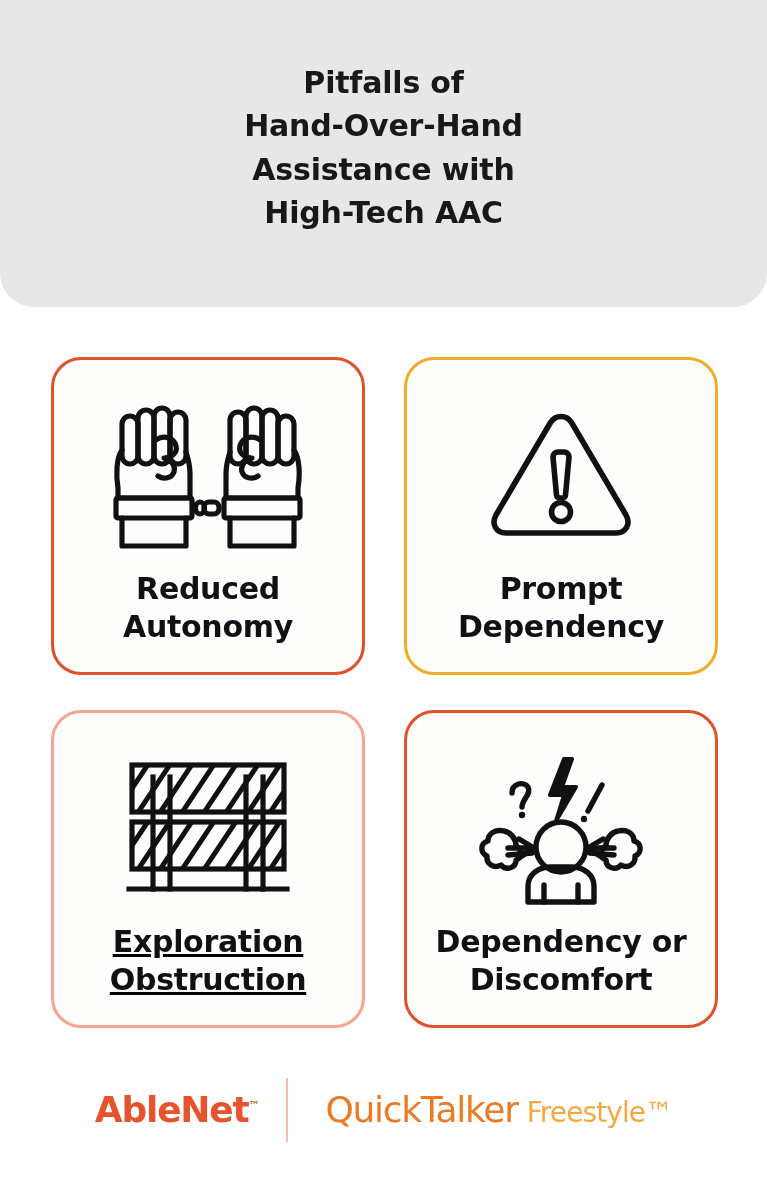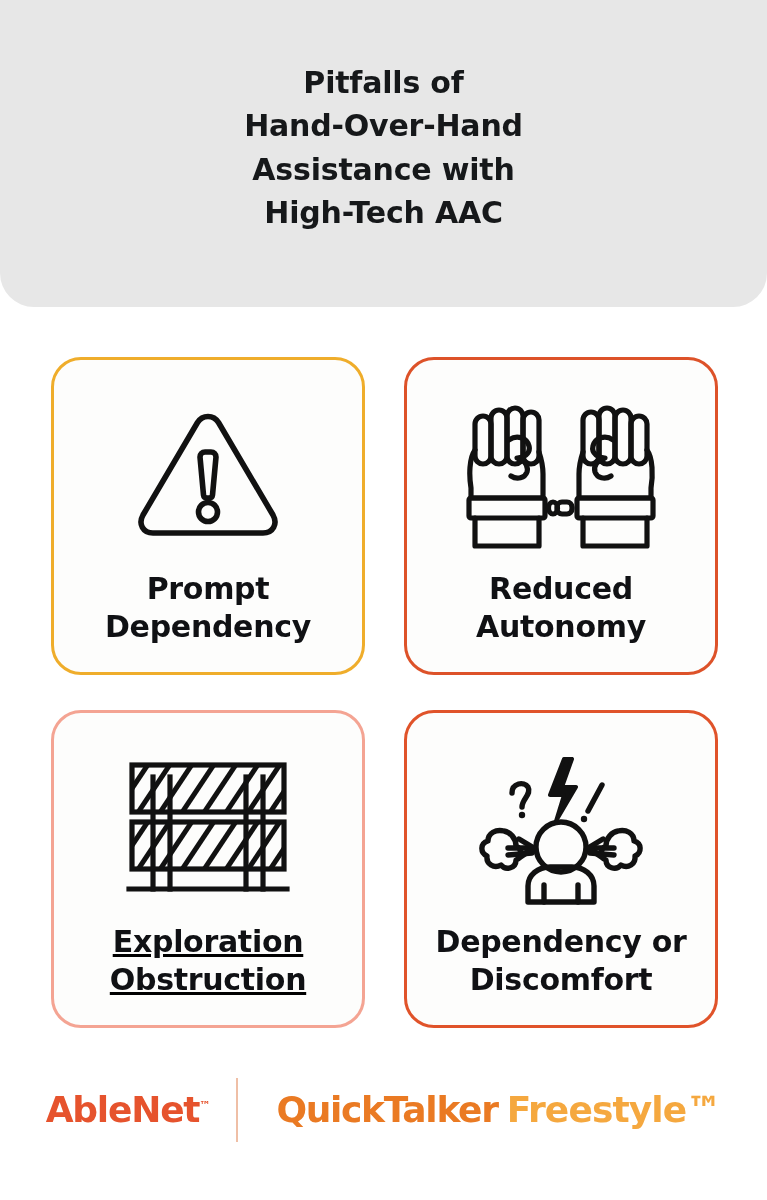--- a/index.html
+++ b/index.html
@@ -134,102 +134,102 @@
   }
 
   .logo-quicktalker-wrap {
     display: flex;
     align-items: baseline;
     line-height: 1;
   }
 
   .logo-quicktalker {
     font-family: "DejaVu Sans", sans-serif;
-    font-weight: bold;
+    font-weight: normal;
     font-size: 36px;
     letter-spacing: -1.3px;
     color: #ea7a23;
     margin-left: 12px;
   }
 
   .logo-freestyle {
     font-family: "DejaVu Sans", sans-serif;
-    font-weight: bold;
-    font-size: 36px;
+    font-weight: normal;
+    font-size: 28px;
     letter-spacing: -0.9px;
     color: #f5a83f;
     margin-left: 9px;
   }
 </style>
 </head>
 <body>
 
 <div class="poster">
 
   <div class="header" style="background: rgb(231, 231, 231);">
     <div class="header-title" style="color: rgb(22, 24, 26);">Pitfalls of
 Hand-Over-Hand
 Assistance with
 High-Tech AAC</div>
   </div>
 
   <div class="grid">
+
+    <div class="card" style="border-color: rgb(221, 82, 41); background: rgb(253, 253, 252);">
+      <div class="card-icon">
+        <svg width="200" height="148" viewBox="0 0 200 148" fill="none" stroke="#111111" stroke-width="5.2" stroke-linecap="round" stroke-linejoin="round">
+
+          <rect x="14" y="14" width="16" height="48" rx="8"></rect>
+          <rect x="30" y="8" width="16" height="54" rx="8"></rect>
+          <rect x="46" y="6" width="16" height="56" rx="8"></rect>
+          <rect x="62" y="10" width="16" height="52" rx="8"></rect>
+
+          <path d="M14 48 C8 56 8 74 10 86 L10 96 L82 96 L82 72
+                   C82 62 80 56 78 50"></path>
+
+          <path d="M48 38 C56 32 66 36 68 44 C70 52 62 56 56 56
+                   C62 58 68 62 66 70 C64 76 56 78 50 74"></path>
+
+          <rect x="8" y="96" width="76" height="20" rx="2"></rect>
+
+          <path d="M14 116 L14 144 L78 144 L78 116"></path>
+
+          <rect x="170" y="14" width="16" height="48" rx="8"></rect>
+          <rect x="154" y="8" width="16" height="54" rx="8"></rect>
+          <rect x="138" y="6" width="16" height="56" rx="8"></rect>
+          <rect x="122" y="10" width="16" height="52" rx="8"></rect>
+          <path d="M186 48 C192 56 192 74 190 86 L190 96 L118 96 L118 72
+                   C118 62 120 56 122 50"></path>
+          <path d="M152 38 C144 32 134 36 132 44 C130 52 138 56 144 56
+                   C138 58 132 62 134 70 C136 76 144 78 150 74"></path>
+          <rect x="116" y="96" width="76" height="20" rx="2"></rect>
+          <path d="M122 116 L122 144 L186 144 L186 116"></path>
+
+          <ellipse cx="92" cy="106" rx="4.5" ry="6"></ellipse>
+          <rect x="96" y="100" width="15" height="12" rx="5"></rect>
+          <ellipse cx="114" cy="106" rx="4.5" ry="6" style="display:none"></ellipse>
+        </svg>
+      </div>
+      <div class="card-label">Reduced
+Autonomy</div>
+    </div>
 
     <div class="card" style="border-color: rgb(239, 173, 43); background: rgb(253, 253, 252);">
       <div class="card-icon">
         <svg width="150" height="130" viewBox="0 0 150 130" fill="none" stroke="#111111" stroke-width="5.6" stroke-linecap="round" stroke-linejoin="round">
           <path d="M64.5 11.5 C69.5 3.5 80.5 3.5 85.5 11.5
                    L140 104 C145 113 140 122 130 122
                    L20 122 C10 122 5 113 10 104 Z"></path>
           <path d="M67 46 C67 43 69 41 72 41 L78 41 C81 41 83 43 83 46
                    L79.5 84 C79.3 86 78 87 75 87 C72 87 70.7 86 70.5 84 Z"></path>
           <circle cx="75" cy="101" r="9.5"></circle>
         </svg>
       </div>
       <div class="card-label">Prompt
 Dependency</div>
-    </div>
-
-    <div class="card" style="border-color: rgb(221, 82, 41); background: rgb(253, 253, 252);">
-      <div class="card-icon">
-        <svg width="200" height="148" viewBox="0 0 200 148" fill="none" stroke="#111111" stroke-width="5.2" stroke-linecap="round" stroke-linejoin="round">
-
-          <rect x="14" y="14" width="16" height="48" rx="8"></rect>
-          <rect x="30" y="8" width="16" height="54" rx="8"></rect>
-          <rect x="46" y="6" width="16" height="56" rx="8"></rect>
-          <rect x="62" y="10" width="16" height="52" rx="8"></rect>
-
-          <path d="M14 48 C8 56 8 74 10 86 L10 96 L82 96 L82 72
-                   C82 62 80 56 78 50"></path>
-
-          <path d="M48 38 C56 32 66 36 68 44 C70 52 62 56 56 56
-                   C62 58 68 62 66 70 C64 76 56 78 50 74"></path>
-
-          <rect x="8" y="96" width="76" height="20" rx="2"></rect>
-
-          <path d="M14 116 L14 144 L78 144 L78 116"></path>
-
-          <rect x="170" y="14" width="16" height="48" rx="8"></rect>
-          <rect x="154" y="8" width="16" height="54" rx="8"></rect>
-          <rect x="138" y="6" width="16" height="56" rx="8"></rect>
-          <rect x="122" y="10" width="16" height="52" rx="8"></rect>
-          <path d="M186 48 C192 56 192 74 190 86 L190 96 L118 96 L118 72
-                   C118 62 120 56 122 50"></path>
-          <path d="M152 38 C144 32 134 36 132 44 C130 52 138 56 144 56
-                   C138 58 132 62 134 70 C136 76 144 78 150 74"></path>
-          <rect x="116" y="96" width="76" height="20" rx="2"></rect>
-          <path d="M122 116 L122 144 L186 144 L186 116"></path>
-
-          <ellipse cx="92" cy="106" rx="4.5" ry="6"></ellipse>
-          <rect x="96" y="100" width="15" height="12" rx="5"></rect>
-          <ellipse cx="114" cy="106" rx="4.5" ry="6" style="display:none"></ellipse>
-        </svg>
-      </div>
-      <div class="card-label">Reduced
-Autonomy</div>
     </div>
 
     <div class="card" style="border-color: rgb(244, 164, 147); background: rgb(253, 253, 252); text-decoration: underline;">
       <div class="card-icon">
         <svg width="170" height="145" viewBox="0 0 170 145" fill="none" stroke="#111111" stroke-width="5.2" stroke-linecap="square" stroke-linejoin="miter">
           <defs>
             <clipPath id="barTop">
                 <rect x="9" y="8" width="152" height="47"></rect>
               </clipPath>
             <clipPath id="barBot">

